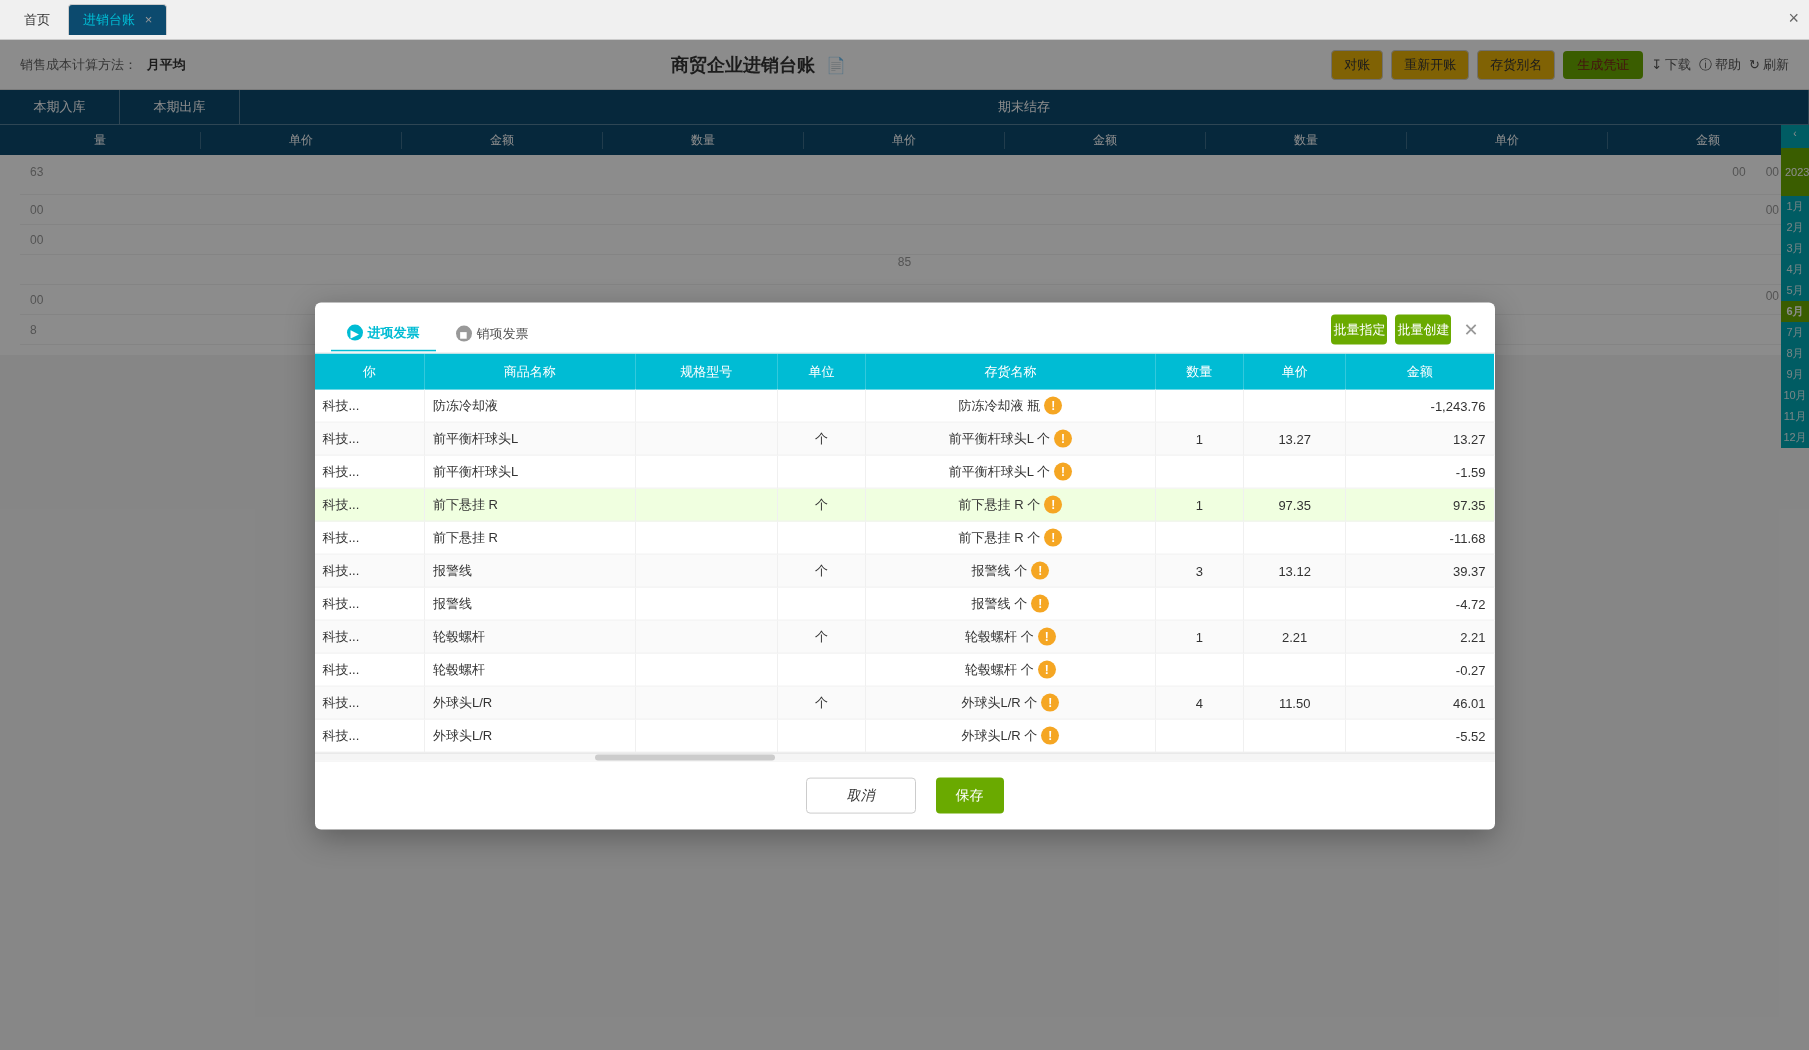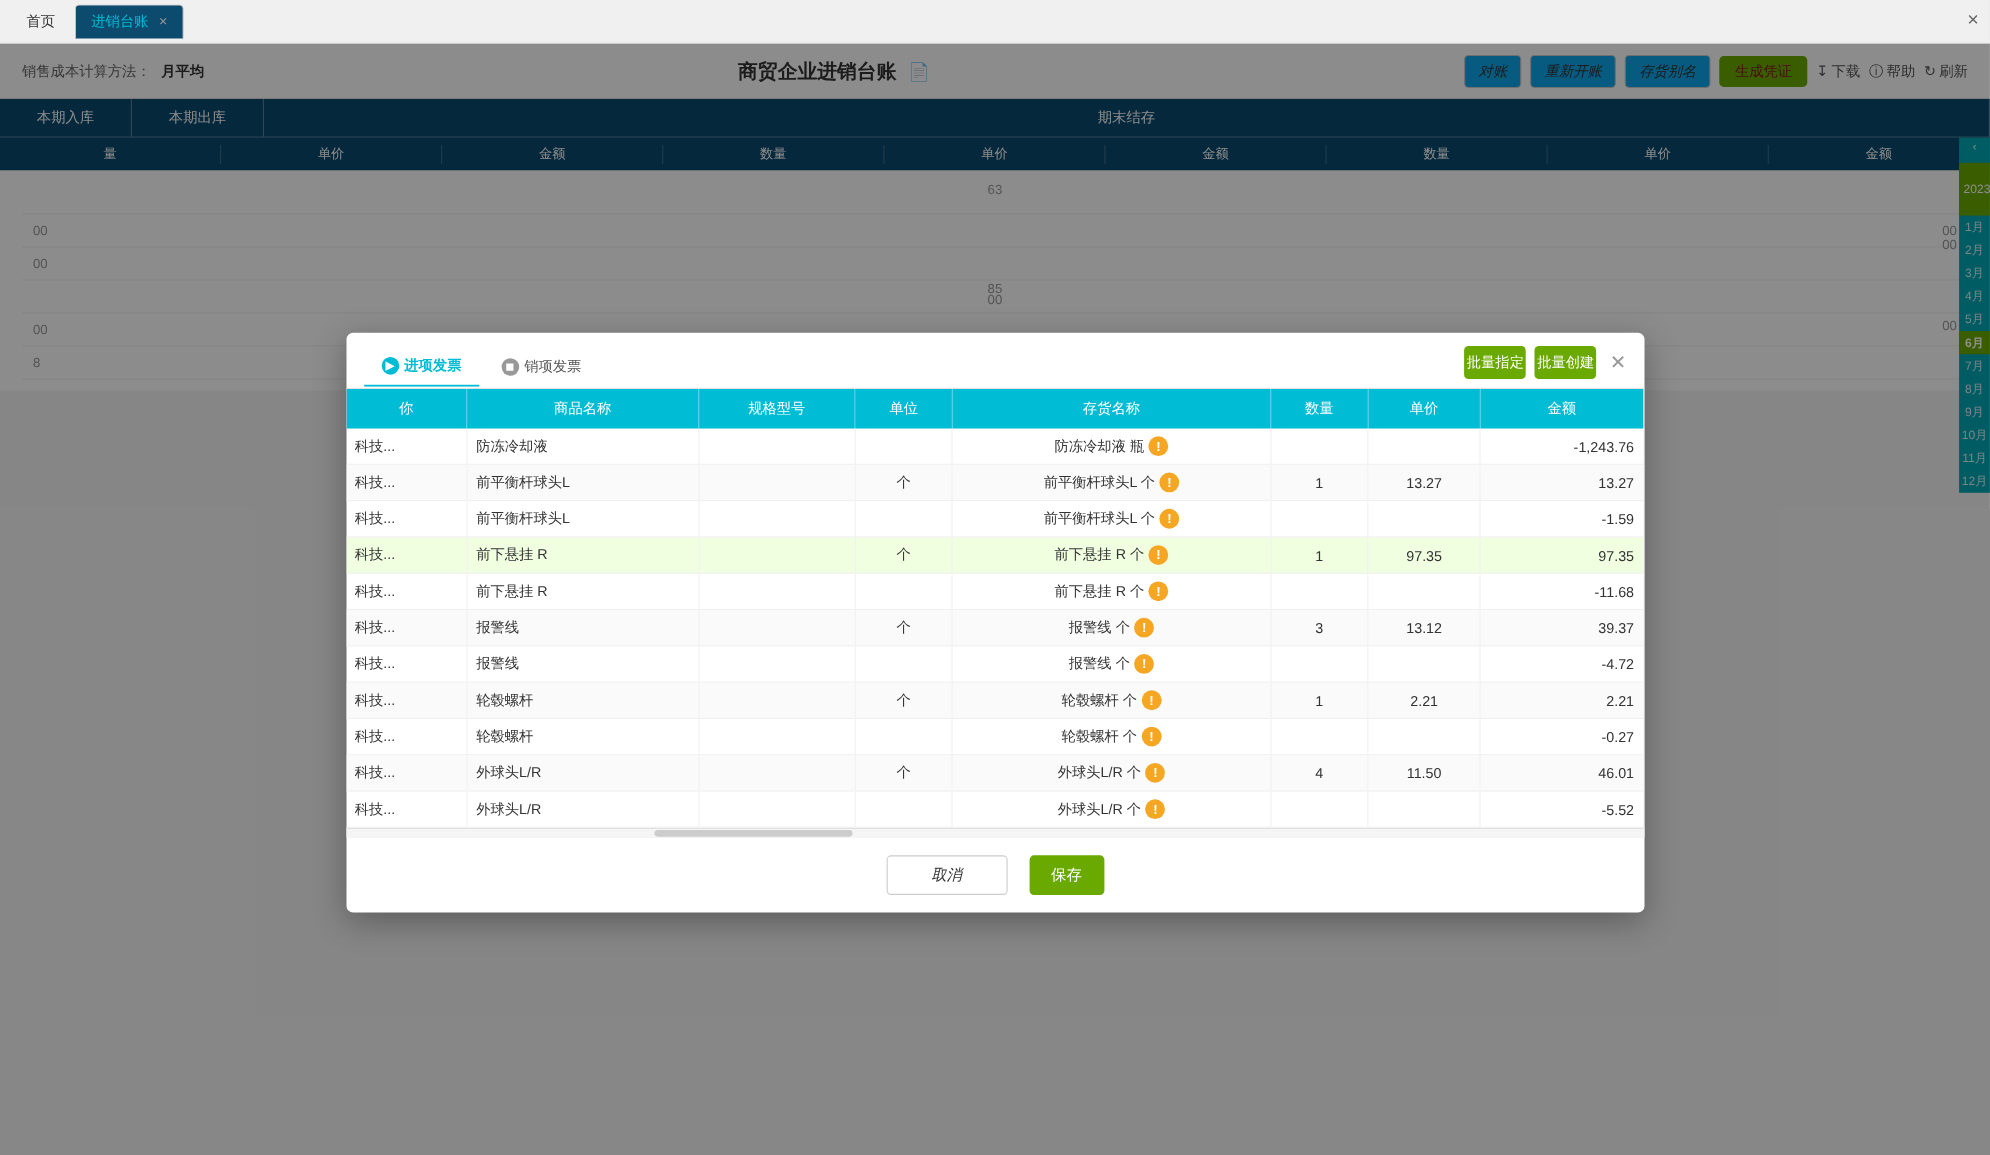--- a/index.html
+++ b/index.html
@@ -72,27 +72,26 @@
       color: #666;
       margin-left: 6px;
     }
     .toolbar-right {
       display: flex;
       gap: 8px;
       align-items: center;
     }
     .btn-outline {
       border: 1px solid #ccc;
-      background: #0ea5e9;
+      background: #eab308;
       color: #333;
       padding: 5px 12px;
       border-radius: 4px;
       cursor: pointer;
       font-size: 13px;
-      font-style: italic;
     }
     .btn-primary-dark {
       background: #6aaa00;
       color: #7f1d1d;
       border: none;
       padding: 5px 14px;
       border-radius: 4px;
       cursor: pointer;
       font-size: 13px;
     }
@@ -424,21 +423,21 @@
       <div class="th-cell">单价</div>
       <div class="th-cell">金额</div>
       <div class="th-cell">数量</div>
       <div class="th-cell">单价</div>
       <div class="th-cell">金额</div>
     </div>
   </div>
 
   <div style="background:#fff; padding: 10px 20px; color:#999; font-size:12px;">
 
-    <div style="height:30px;border-bottom:1px solid #f0f0f0;display:flex;align-items:center;gap:36px;padding:0 10px;flex-direction:column;">
+    <div style="height:30px;border-bottom:1px solid #f0f0f0;display:flex;gap:20px;padding:0 10px;">
       <span>63</span>
         <span style="margin-left:auto">00</span>
         <span>00</span>
     </div>
     <div style="height:30px;border-bottom:1px solid #f0f0f0;display:flex;align-items:center;gap:20px;padding:0 10px;">
       <span>00</span>
         <span style="margin-left:auto">00</span>
     </div>
     <div style="height:30px;border-bottom:1px solid #f0f0f0;display:flex;align-items:center;gap:20px;padding:0 10px;">
       <span>00</span>

